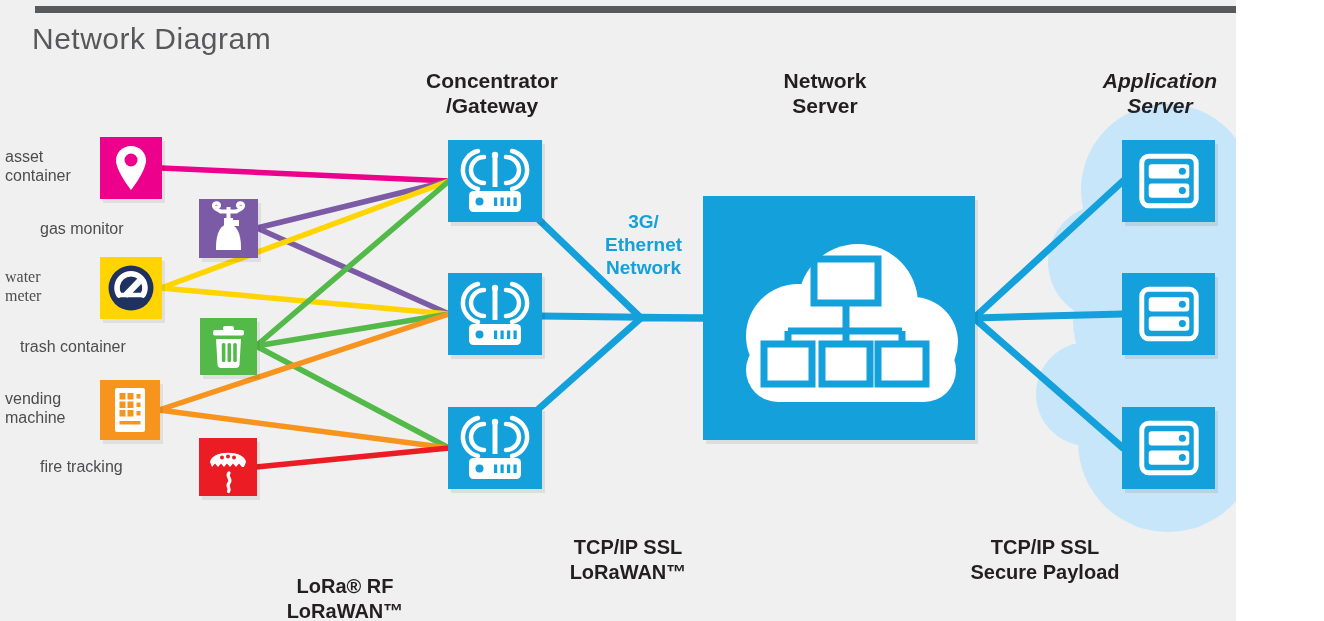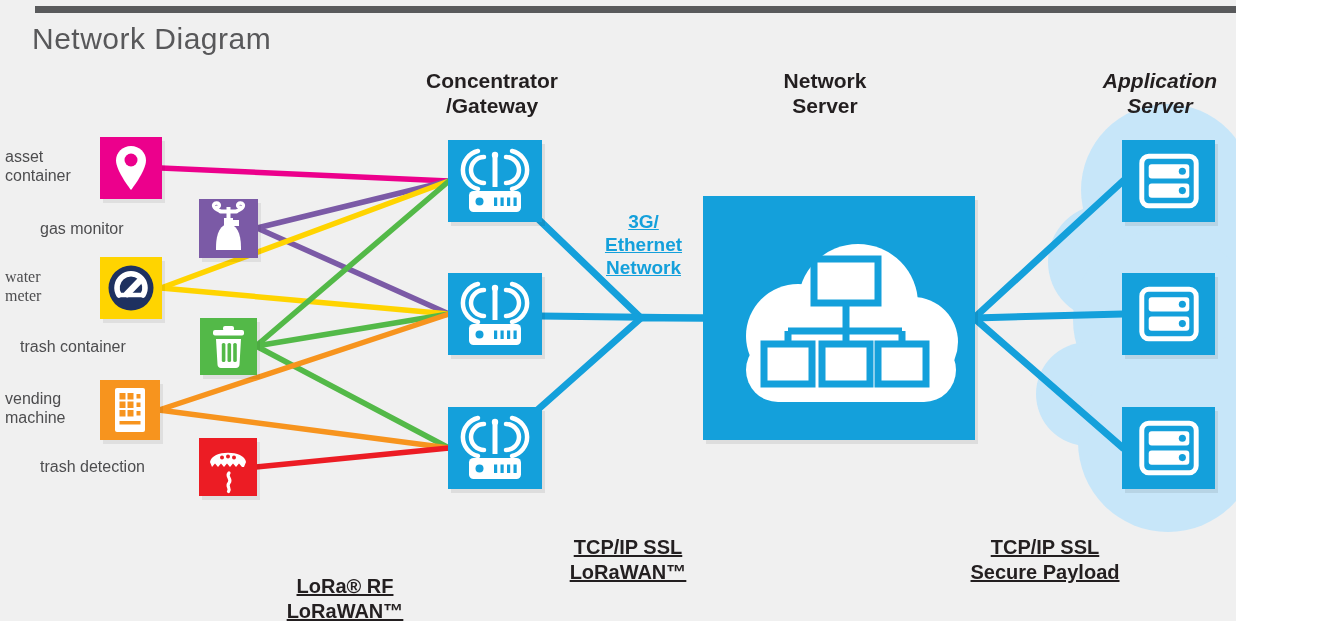--- a/index.html
+++ b/index.html
@@ -33,21 +33,21 @@
   .sq-fire{left:199px;top:438px;width:58px;height:58px;}
 
   .box{position:absolute;background:var(--cyan,#14A0DB);color:var(--cyan,#14A0DB);z-index:2;box-shadow:3px 4px 0 rgba(0,0,0,.08);}
   .box svg{display:block;width:100%;height:100%;}
   .gw{left:448px;width:94px;height:82px;}
   .gw-0{top:140px;} .gw-1{top:273px;} .gw-2{top:407px;}
   .ns{left:703px;top:196px;width:272px;height:244px;}
   .app{left:1122px;width:93px;height:82px;}
   .app-0{top:140px;} .app-1{top:273px;} .app-2{top:407px;}
 
-  .edge-label{position:absolute;text-align:center;font-weight:700;color:var(--heading,#231F20);z-index:3;text-decoration:underline;}
+  .edge-label{position:absolute;text-align:center;font-weight:700;color:var(--heading,#231F20);z-index:3;}
   .lbl-backhaul{left:576px;top:210px;width:135px;font-size:19px;line-height:23px;color:var(--cyan,#14A0DB);}
   .lbl-lora{left:245px;top:535px;width:200px;font-size:20px;line-height:25px;margin-top:39px;}
   .lbl-tcp1{left:528px;top:535px;width:200px;font-size:20px;line-height:25px;}
   .lbl-tcp2{left:925px;top:535px;width:240px;font-size:20px;line-height:25px;}
 
   .bg-svg,.lines-svg{position:absolute;left:0;top:0;width:1324px;height:621px;pointer-events:none;}
   .bg-svg{z-index:0;}
   .lines-svg{z-index:1;}
 </style>
 </head>
@@ -113,21 +113,21 @@
   <div class="dev-label lbl-water">
     <span>water</span><br><span>meter</span>
   </div>
   <div class="dev-label lbl-trash">
     <span>trash container</span>
   </div>
   <div class="dev-label lbl-vending">
     <span>vending</span><br><span>machine</span>
   </div>
   <div class="dev-label lbl-fire">
-    <span>trash detection</span>
+    <span>fire tracking</span>
   </div>
 
   <div class="dev-square sq-asset" style="background: rgb(236, 0, 140); color: rgb(236, 0, 140);">
     <svg viewBox="0 0 62 62">
       <path d="M31 9 C22.5 9 16 15.5 16 23.5 C16 34 31 53 31 53 C31 53 46 34 46 23.5 C46 15.5 39.5 9 31 9 Z" fill="#fff"></path>
       <circle cx="31" cy="23" r="6.5" fill="currentColor"></circle>
     </svg>
   </div>
   <div class="dev-square sq-gas" style="background: rgb(123, 90, 166); color: rgb(123, 90, 166);">
     <svg viewBox="0 0 59 59">

